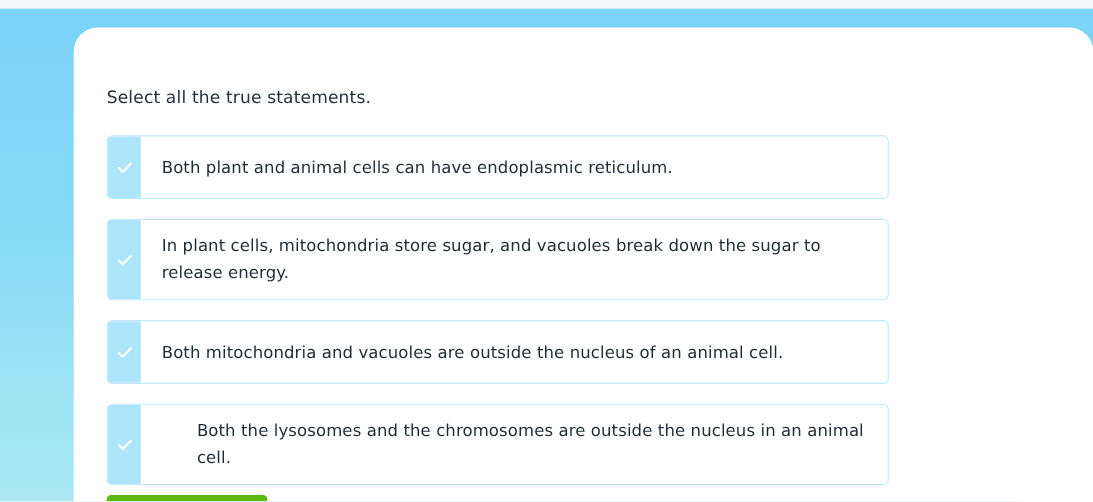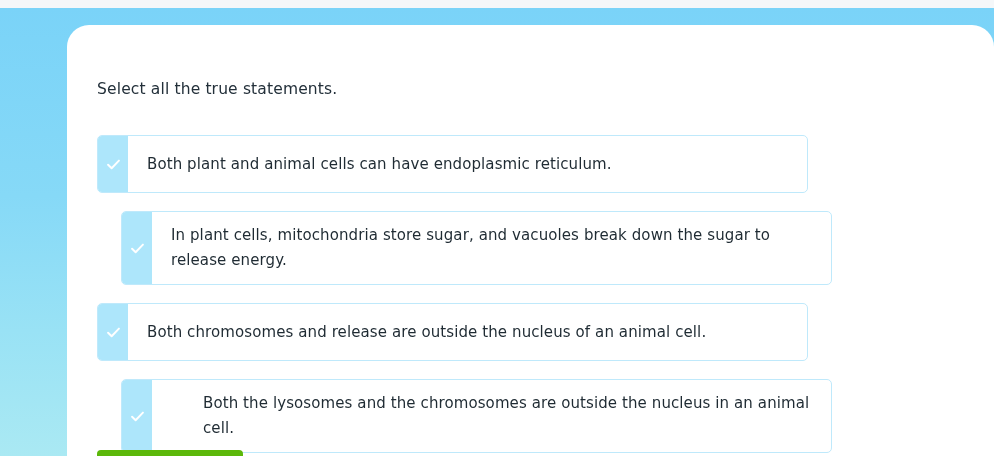--- a/index.html
+++ b/index.html
@@ -72,21 +72,21 @@
     line-height: 20px;
     color: #23303a;
     letter-spacing: 0.15px;
     white-space: nowrap;
   }
 
   
   .options {
     position: absolute;
     left: 30px;
-    top: 110px;
+    top: 98px;
     width: 711px;
   }
 
   .option {
     position: relative;
     box-sizing: border-box;
     width: 711px;
     margin-bottom: 18px;
     background: #ffffff;
     border: 1px solid #bfe9fb;
@@ -127,21 +127,20 @@
   .option-text {
     font-size: 15px;
     line-height: 25px;
     color: #1f2b33;
     letter-spacing: 0.1px;
   }
 
   
   .option.two-line {
     min-height: 59px;
-    margin-left: 24px;
   }
 
   
   .submit-button {
     position: absolute;
     left: 30px;
     top: 425px;
     width: 146px;
     height: 38px;
     background: #5cb80a;
@@ -192,21 +191,21 @@
           </div>
         </div>
 
         <div class="option">
           <div class="option-check">
             <svg class="check-icon" viewBox="0 0 16 16">
               <path d="M2.2 8.3 L6.0 12.0 L13.8 3.9" fill="none" stroke="#ffffff" stroke-width="2.1" stroke-linecap="round" stroke-linejoin="round"></path>
             </svg>
           </div>
           <div class="option-body">
-            <span class="option-text">Both chromosomes and release are outside the nucleus of an animal cell.</span>
+            <span class="option-text">Both mitochondria and vacuoles are outside the nucleus of an animal cell.</span>
           </div>
         </div>
 
         <div class="option two-line">
           <div class="option-check">
             <svg class="check-icon" viewBox="0 0 16 16">
               <path d="M2.2 8.3 L6.0 12.0 L13.8 3.9" fill="none" stroke="#ffffff" stroke-width="2.1" stroke-linecap="round" stroke-linejoin="round"></path>
             </svg>
           </div>
           <div class="option-body">

